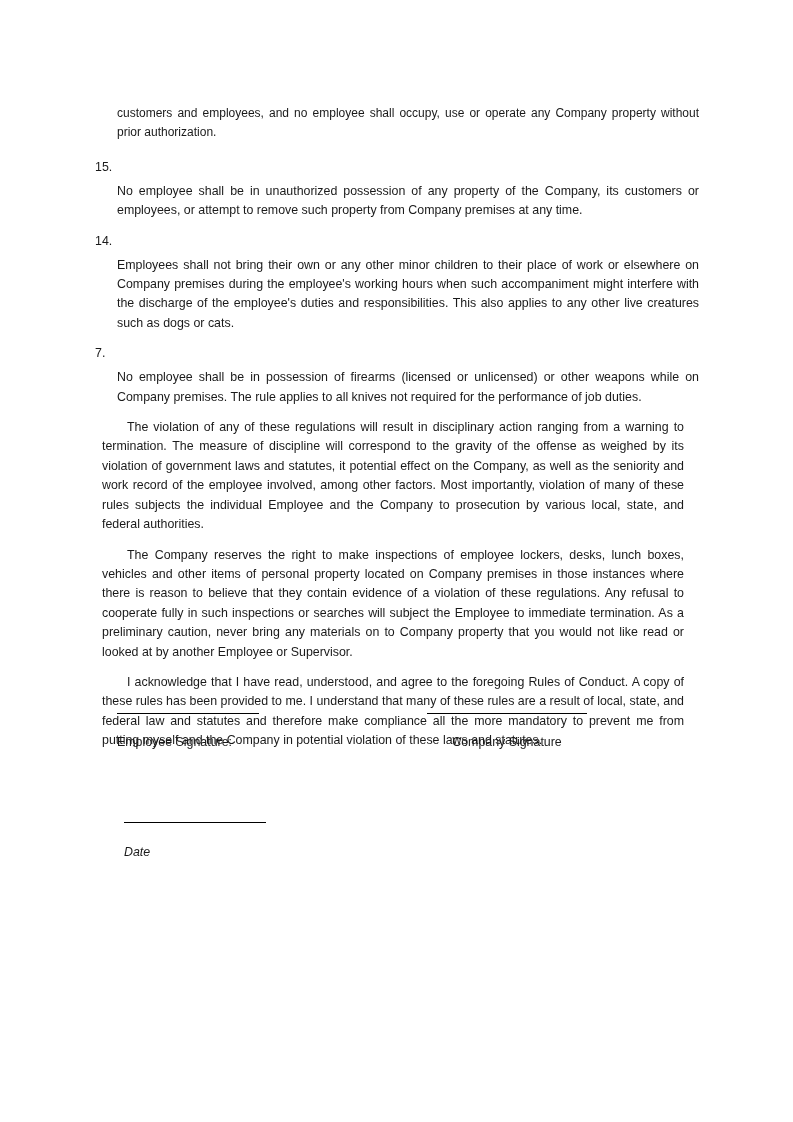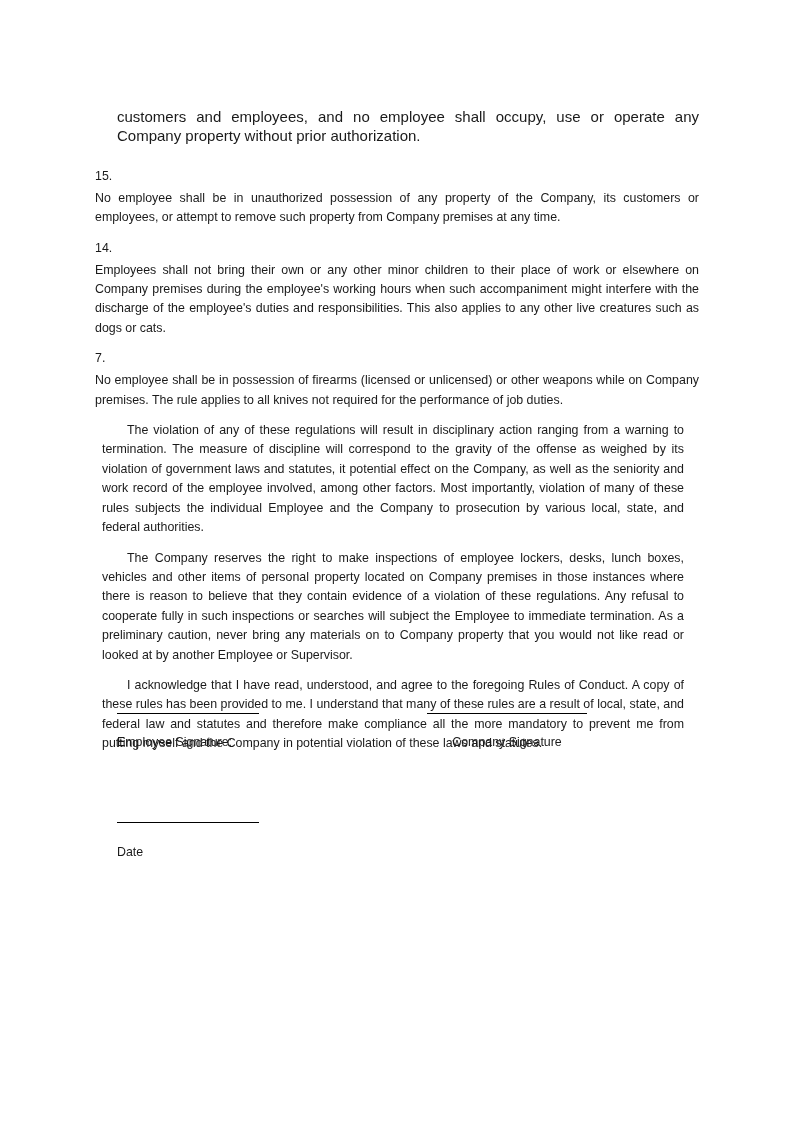--- a/index.html
+++ b/index.html
@@ -27,49 +27,49 @@
     left: 95px;
     top: 92px;
     width: 604px;
   }
 
   
   .list-item {
     display: flex;
     align-items: flex-start;
     margin-bottom: 11px;
-    flex-direction: column;
   }
   .list-num {
     width: 22px;
     flex: 0 0 22px;
     font-size: 12.4px;
     line-height: 19.4px;
     text-align: left;
   }
   .list-body {
     flex: 1 1 auto;
     font-size: 12.4px;
     line-height: 19.4px;
     text-align: justify;
     text-justify: inter-word;
     hyphens: none;
   }
   .list-body.last-line-left {
     text-align-last: left;
+    margin-top: 24px;
   }
 
   
   .cont-para {
     margin-left: 22px;
-    font-size: 15px;
+    font-size: 12px;
     line-height: 19.4px;
     text-align: justify;
     text-align-last: left;
-    margin-bottom: 21px;
+    margin-bottom: 15px;
   }
 
   
   .body-para {
     font-size: 12.4px;
     line-height: 19.4px;
     text-align: justify;
     text-align-last: left;
     text-indent: 25px;
     margin: 0 0 11px 7px;
@@ -120,23 +120,24 @@
     left: 310px;
     top: 20px;
     width: 160px;
     text-align: center;
     font-size: 12.4px;
     line-height: 19.4px;
     white-space: nowrap;
   }
   .date-row {
     position: absolute;
-    left: 117px;
+    left: 124px;
     top: 822px;
     width: 200px;
+    font-style: italic;
   }
   .date-line {
     border-top: 1.3px solid #000000;
     width: 142px;
     height: 0;
   }
   .date-label {
     margin-top: 20px;
     font-size: 12.4px;
     line-height: 19.4px;

